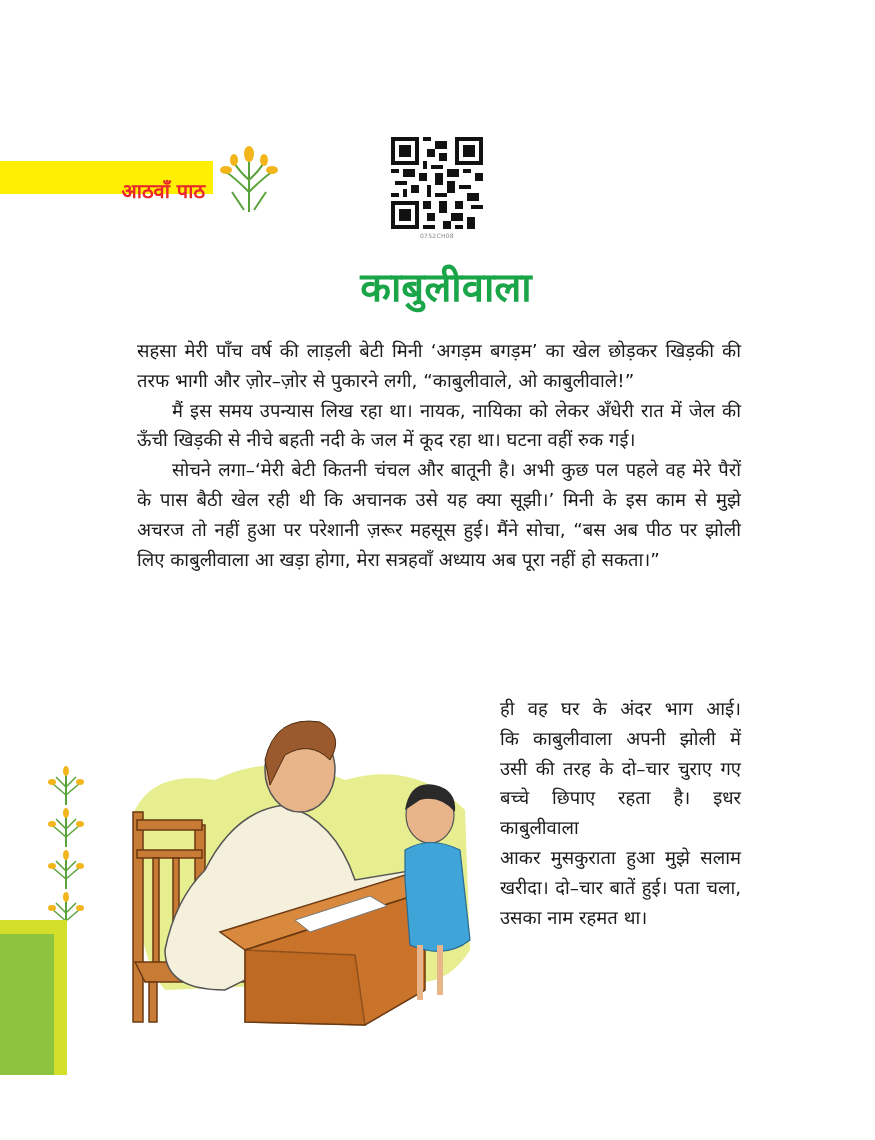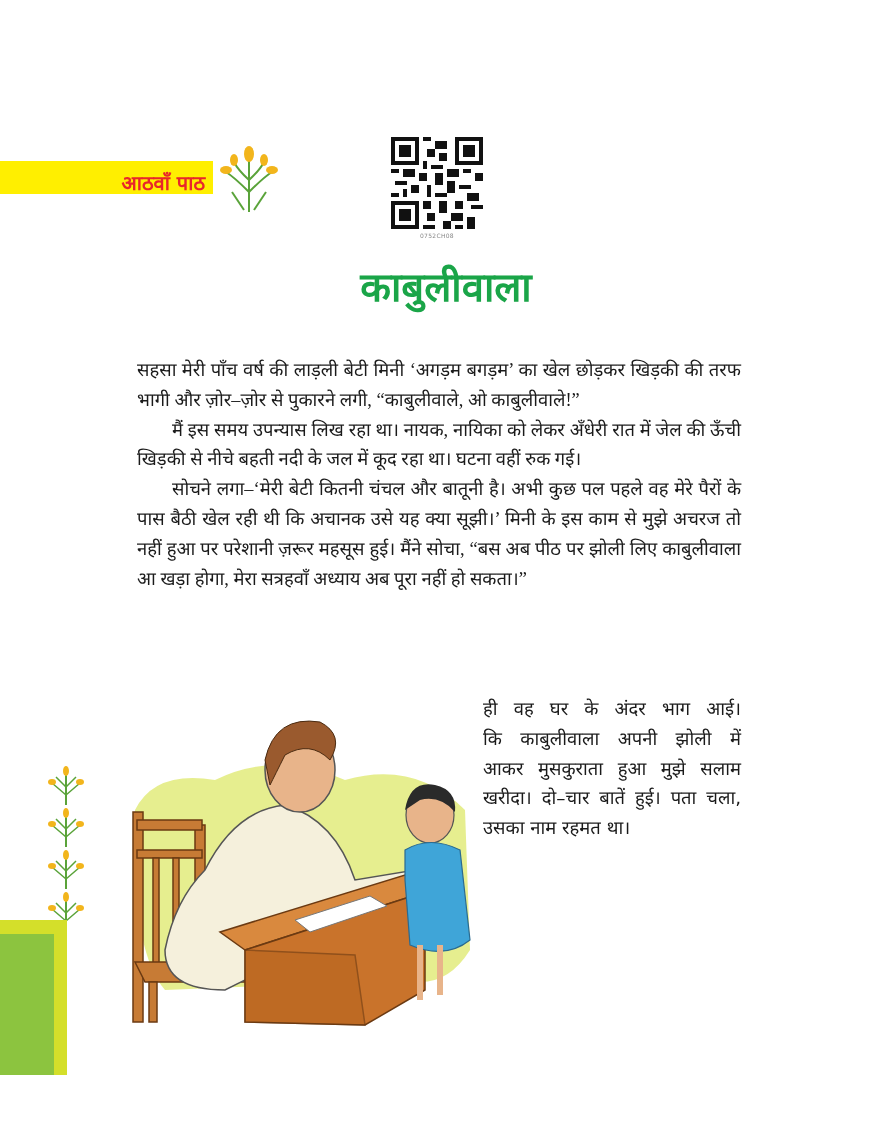--- a/index.html
+++ b/index.html
@@ -7,45 +7,45 @@
     width: 875px; height: 1140px; position: relative; overflow: hidden;
     background: #ffffff;
     font-family: "DejaVu Sans", "Liberation Sans", sans-serif;
     color: #1a1a1a;
   }
   .chapter-band {
     position: absolute; left: 0; top: 161px; width: 213px; height: 33px;
     background: #ffef00;
   }
   .chapter-label {
-    position: absolute; right: 8px; top: 8px;
+    position: absolute; right: 8px; top: 16px;
     font-size: 20px; color: #e8262b; font-weight: bold; white-space: nowrap;
   }
   .wheat-large { position: absolute; left: 214px; top: 142px; width: 70px; height: 72px; }
   .qr { position: absolute; left: 391px; top: 137px; width: 92px; height: 92px; }
   .qr-code-label {
     position: absolute; left: 391px; top: 232px; width: 92px; text-align: center;
     font-size: 6px; color: #888; letter-spacing: 0.3px;
   }
   .title {
     position: absolute; left: 17px; right: 0; top: 258px; text-align: center;
     font-size: 40px; font-weight: bold; color: #1aa548;
   }
   .body-text {
     position: absolute; left: 137px; width: 604px;
     font-size: 18.4px; line-height: 29.8px; text-align: justify;
   }
   .para { margin: 0; }
   .indent { text-indent: 35px; }
-  .p1 { top: 356px; font-family: Liberation Serif, serif; }
+  .p1 { top: 336px; }
   .wrap-text {
     position: absolute; left: 483px; width: 258px; top: 694px;
     font-size: 18.4px; line-height: 29.8px; text-align: justify;
   }
-  .line { display: block; text-align: justify; text-align-last: justify; }
+  .line { display: block; text-align: justify; text-align-last: justify; margin-left: 17px; }
   .line.last { text-align-last: left; }
   .wheat-column { position: absolute; left: 44px; top: 765px; width: 44px; height: 170px; }
   .green-block-outer { position: absolute; left: 0; top: 920px; width: 67px; height: 155px; background: #d4df2a; }
   .green-block-inner { position: absolute; left: 0; top: 934px; width: 54px; height: 141px; background: #8cc43f; }
   .illustration { position: absolute; left: 125px; top: 700px; width: 350px; height: 340px; }
 </style>
 </head>
 <body>
 
 <div class="chapter-band">
@@ -123,20 +123,22 @@
 
 <div class="body-text p1">
   <p class="para">सहसा मेरी पाँच वर्ष की लाड़ली बेटी मिनी ‘अगड़म बगड़म’ का खेल छोड़कर खिड़की की तरफ भागी और ज़ोर–ज़ोर से पुकारने लगी, “काबुलीवाले, ओ काबुलीवाले!”</p>
   <p class="para indent">मैं इस समय उपन्यास लिख रहा था। नायक, नायिका को लेकर अँधेरी रात में जेल की ऊँची खिड़की से नीचे बहती नदी के जल में कूद रहा था। घटना वहीं रुक गई।</p>
   <p class="para indent">सोचने लगा–‘मेरी बेटी कितनी चंचल और बातूनी है। अभी कुछ पल पहले वह मेरे पैरों के पास बैठी खेल रही थी कि अचानक उसे यह क्या सूझी।’ मिनी के इस काम से मुझे अचरज तो नहीं हुआ पर परेशानी ज़रूर महसूस हुई। मैंने सोचा, “बस अब पीठ पर झोली लिए काबुलीवाला आ खड़ा होगा, मेरा सत्रहवाँ अध्याय अब पूरा नहीं हो सकता।”</p>
 </div>
 
 <div class="wrap-text">
   <span class="line">ही वह घर के अंदर भाग आई।</span>
   <span class="line">कि काबुलीवाला अपनी झोली में</span>
+  <span class="line">उसी की तरह के दो–चार चुराए गए</span>
+  <span class="line">बच्चे छिपाए रहता है। इधर काबुलीवाला</span>
   <span class="line">आकर मुसकुराता हुआ मुझे सलाम</span>
   <span class="line">खरीदा। दो–चार बातें हुई। पता चला,</span>
   <span class="line last">उसका नाम रहमत था।</span>
 </div>
 
 <svg class="illustration" viewBox="0 0 350 340">
 
   <path d="M10 110 Q30 70 90 80 Q150 50 220 80 Q290 60 340 110 L345 250 Q320 290 280 280 L40 290 Q5 250 10 110 Z" fill="#dde86a" opacity="0.75"></path>
 
   <g fill="#c77b35" stroke="#6b3a12" stroke-width="1.5">

